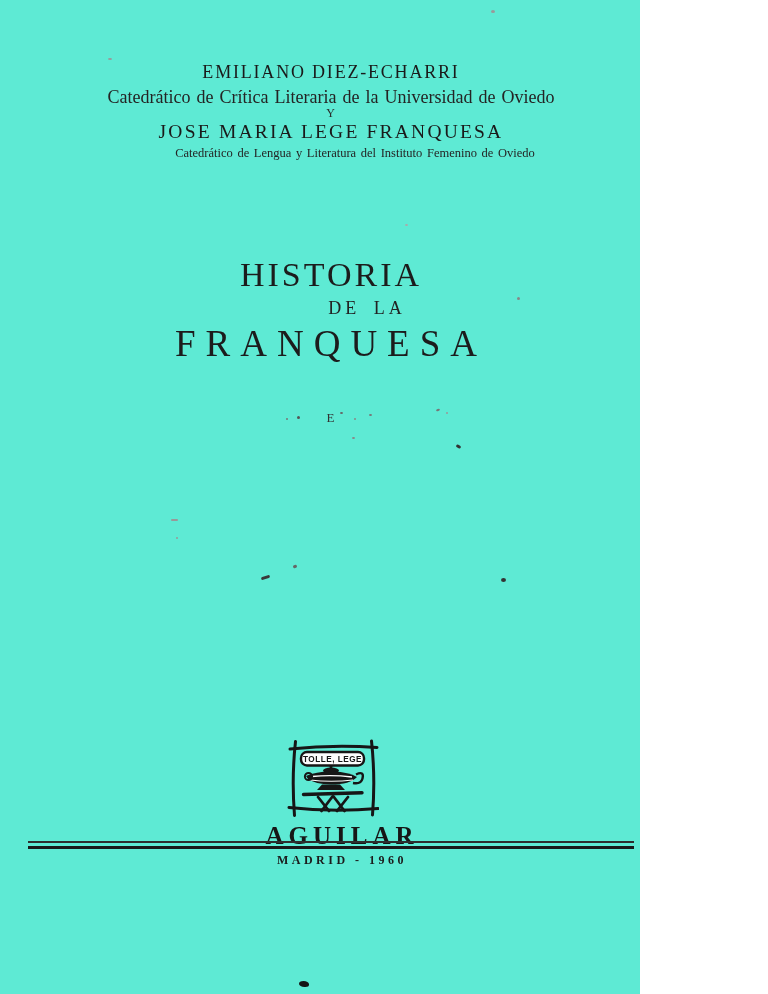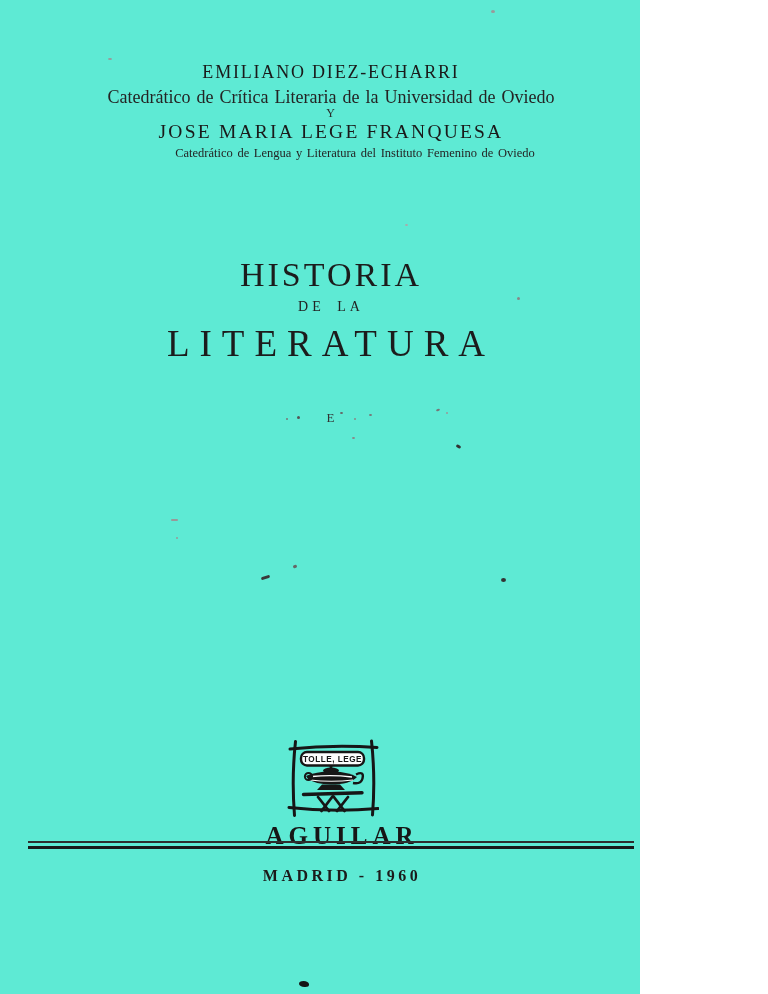--- a/index.html
+++ b/index.html
@@ -22,21 +22,21 @@
   }
   
   .author1-name  { top: 63px;  font-size: 18px;   letter-spacing: 1.8px; color:#1a1a1a; }
   .author1-title { top: 88px;  font-size: 18px; word-spacing: 1.5px; color:#242424; }
   .conjunction   { top: 107px; font-size: 12px;   letter-spacing: 1px; color:#2a2a2a; }
   .author2-name  { top: 121px; font-size: 19.5px; letter-spacing: 2.2px; color:#1a1a1a; }
   .author2-title1{ top: 147px; font-size: 12.5px; word-spacing: 1.5px; color:#242424;padding-left:24px; }
   .author2-title2{ top: 163px; font-size: 12.5px; word-spacing: 1.5px; color:#242424; }
   
   .t-historia    { top: 256px; font-size: 34px;  letter-spacing: 3px;   color:#1c1c1c; }
-  .t-dela        { top: 299px; font-size: 14px;  letter-spacing: 4px; word-spacing: 5px; color:#222; }
+  .t-dela        { top: 299px; font-size: 18px;  letter-spacing: 4px; word-spacing: 5px; color:#222;padding-left:36px; }
   .t-literatura  { top: 324px; font-size: 37px;  letter-spacing: 10px;  color:#1c1c1c; }
   .t-espanola    { top: 366px; font-size: 37px;  letter-spacing: 9px;   color:#1c1c1c; }
   .t-e           { top: 411px; font-size: 13px;  letter-spacing: 1px;   color:#333; }
   .t-hispano     { top: 440px; font-size: 41px;  letter-spacing: 6.5px; color:#1b1b1b; }
   
   .emblem {
     position: absolute;
     left: 287px;
     top: 739px;
     width: 92px;
@@ -45,38 +45,38 @@
   .publisher-name{ top: 822px; font-size: 25px;   letter-spacing: 5px;   font-weight: 700; transform: translateX(11px); color:#161616; }
   .double-rule {
     position: absolute;
     top: 841px;
     left: 28px;
     width: 606px;
     height: 3px;
     border-top: 2px solid #2e2e2e;
     border-bottom: 3px solid #191919;
   }
-  .imprint       { top: 854px; font-size: 16px; letter-spacing: 3.5px; font-weight: 700; transform: translateX(11px); color:#1b1b1b;margin-top:13px; }
+  .imprint       { top: 854px; font-size: 12px; letter-spacing: 3.5px; font-weight: 700; transform: translateX(11px); color:#1b1b1b; }
   
   .speck { position: absolute; border-radius: 50%; }
 </style>
 </head>
 <body>
 
 <div class="page">
 
   <div class="line author1-name">EMILIANO DIEZ-ECHARRI</div>
   <div class="line author1-title">Catedrático de Crítica Literaria de la Universidad de Oviedo</div>
   <div class="line conjunction">Y</div>
   <div class="line author2-name">JOSE MARIA LEGE FRANQUESA</div>
   <div class="line author2-title1">Catedrático de Lengua y Literatura del Instituto Femenino de Oviedo</div>
 
   <div class="line t-historia">HISTORIA</div>
   <div class="line t-dela">DE LA</div>
-  <div class="line t-literatura">LITERATURA</div>
+  <div class="line t-literatura">FRANQUESA</div>
   <div class="line t-e">E</div>
 
   <svg class="emblem" viewBox="0 0 92 78" xmlns="http://www.w3.org/2000/svg">
     <g stroke="#161616" stroke-width="3" fill="none" stroke-linecap="round">
       <path d="M3 10 Q46 5.5 90 8.5"></path>
       <path d="M84.5 2 Q88.5 39 85.5 76"></path>
       <path d="M2 68.5 Q46 73.5 91 69.5"></path>
       <path d="M8.5 2.5 Q4.5 39 7.5 76.5"></path>
     </g>
     <rect x="14" y="13" width="63" height="13.5" rx="6" fill="#fdfdfd" stroke="#161616" stroke-width="2.4"></rect>

